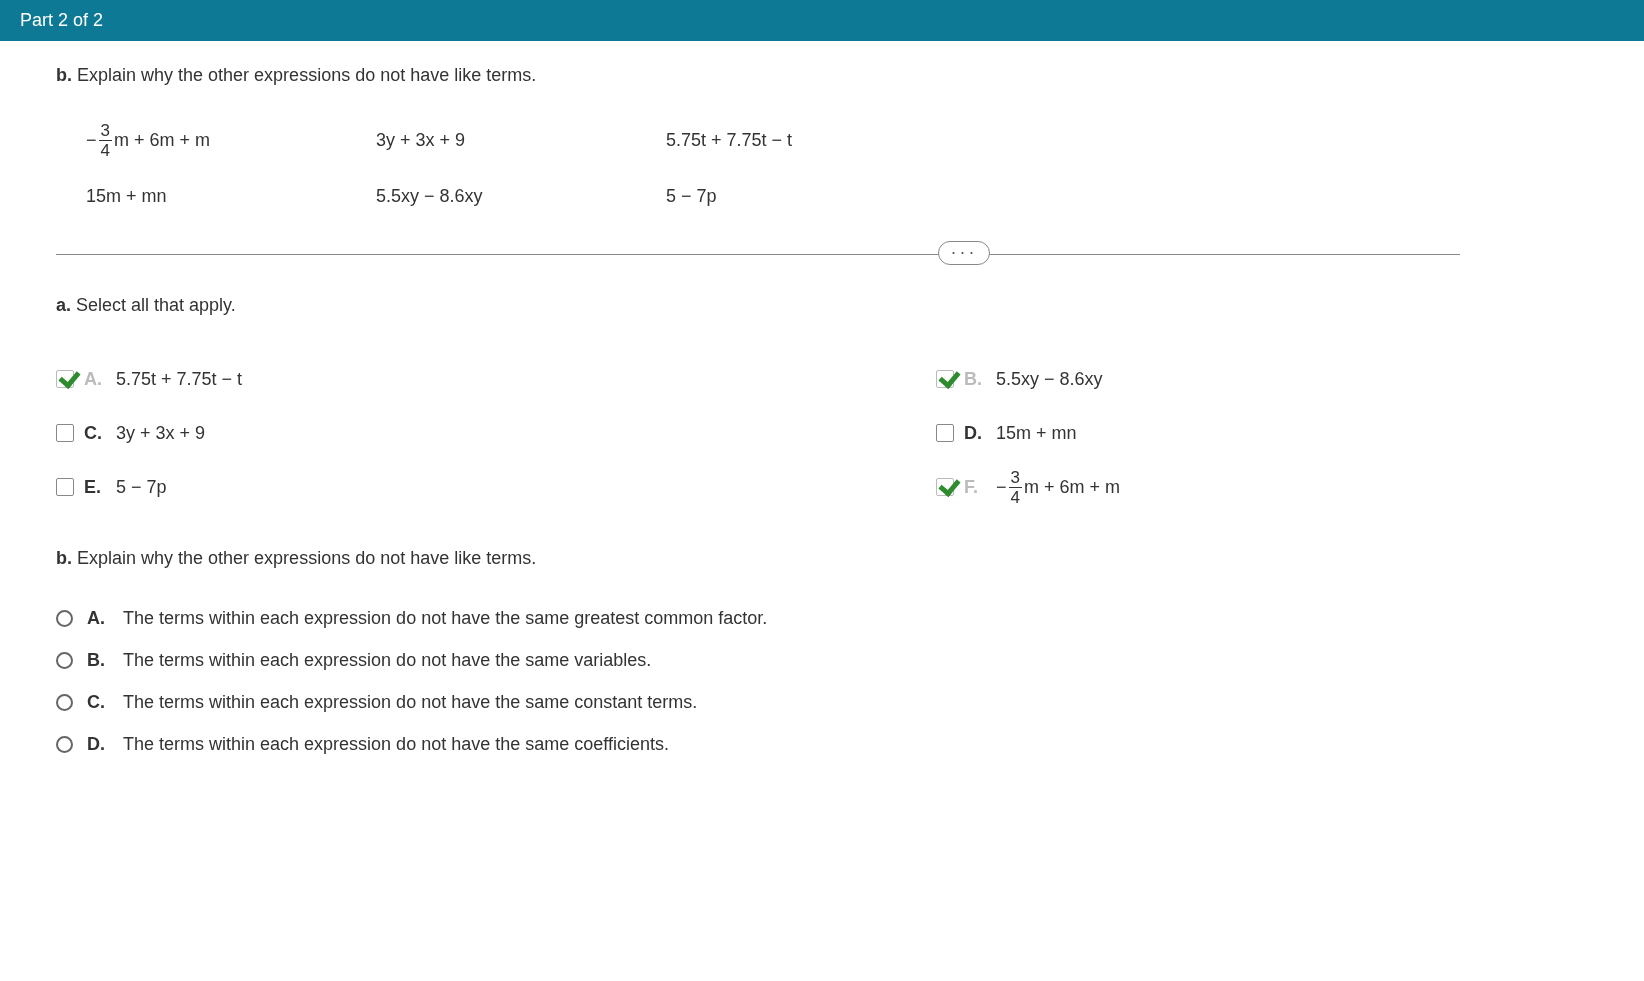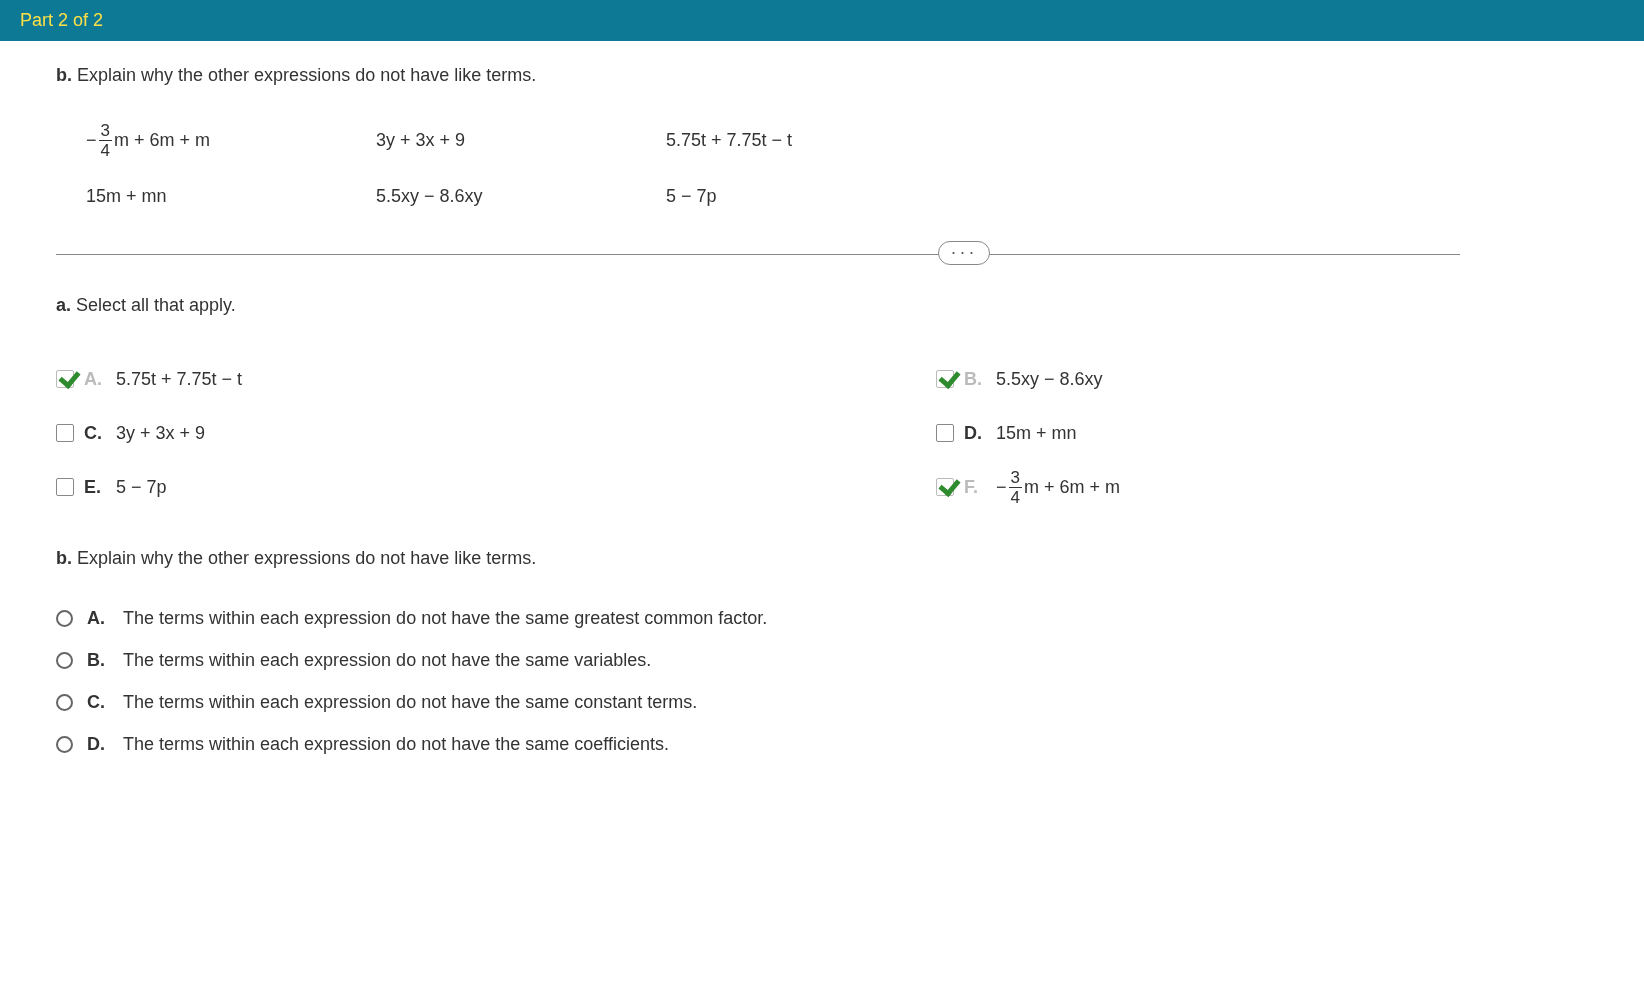--- a/index.html
+++ b/index.html
@@ -5,21 +5,21 @@
   * { box-sizing: border-box; }
   body {
     margin: 0;
     font-family: Arial, Helvetica, sans-serif;
     font-size: 18px;
     color: #333;
     background: #fff;
   }
   .top-bar {
     background: #0e7994;
-    color: #fde047;
+    color: #ffffff;
     padding: 10px 20px;
     font-size: 18px;
   }
   .content {
     padding: 22px 40px 40px 56px;
     max-width: 1500px;
   }
   .qline { margin: 2px 0; }
   .qline b { font-weight: bold; }
   .expr-grid {

